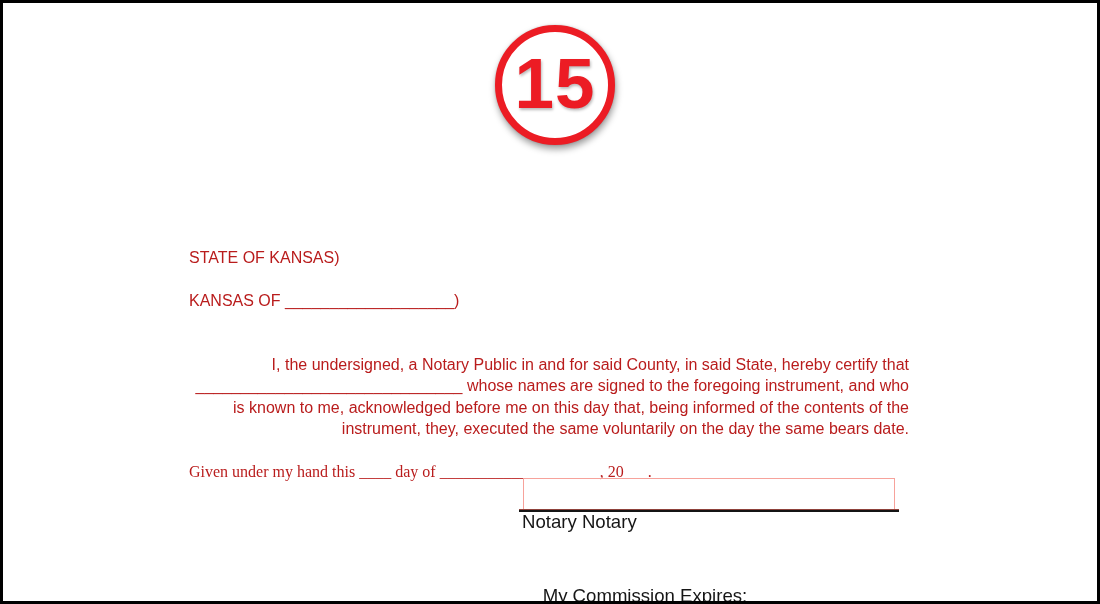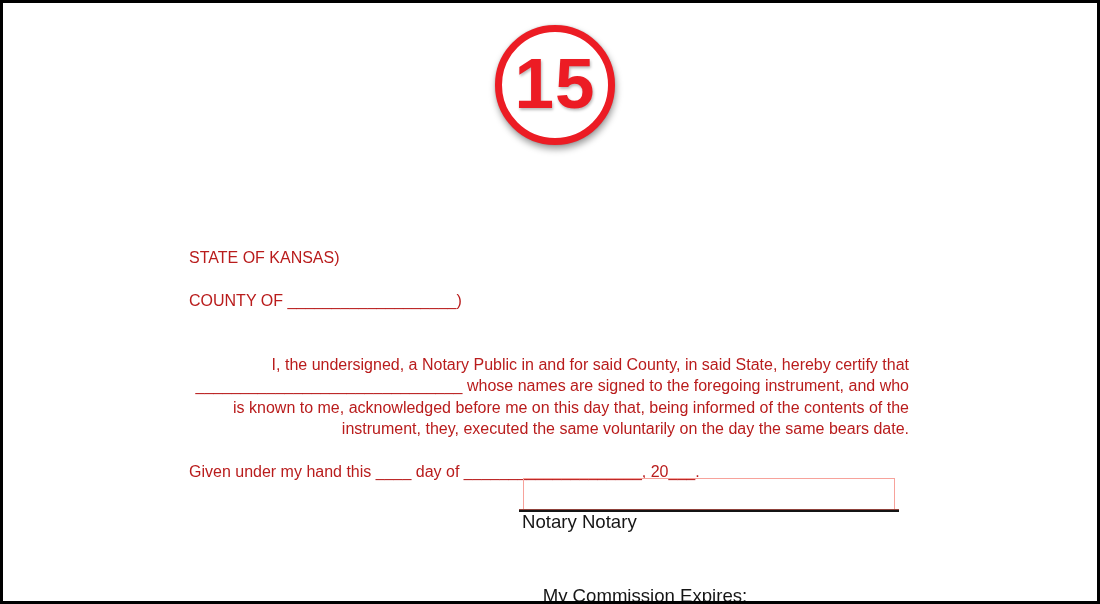--- a/index.html
+++ b/index.html
@@ -47,21 +47,21 @@
     left: 186px;
     top: 208px;
     width: 720px;
     font-size: 16px;
     line-height: 21.4px;
     color: #b91c1c;
     margin-top: 36px;
   }
   .doc .county-line  { margin-top: 21.4px; }
   .doc .body-par     { margin-top: 42.8px; text-align: right; }
-  .doc .given-line   { margin-top: 21.4px; }
+  .doc .given-line   { margin-top: 21.4px; font-family: Liberation Serif, serif; }
 
   
   .sig-input {
     position: absolute;
     left: 520px;
     top: 475px;
     width: 372px;
     height: 32px;
     border: 1.5px solid #f7a29b;
     background: transparent;
@@ -101,21 +101,21 @@
 <body>
 
 <div class="frame">
 
   <div class="badge">
     <span class="badge-number">15</span>
   </div>
 
   <div class="doc">
     <div class="state-line">STATE OF KANSAS)</div>
-    <div class="county-line">COUNTY OF ___________________)</div>
+    <div class="county-line">KANSAS OF ___________________)</div>
     <div class="body-par">I, the undersigned, a Notary Public in and for said County, in said State, hereby certify that ______________________________ whose names are signed to the foregoing instrument, and who is known to me, acknowledged before me on this day that, being informed of the contents of the instrument, they, executed the same voluntarily on the day the same bears date.</div>
     <div class="given-line">Given under my hand this ____ day of ____________________, 20___.</div>
   </div>
 
   <input class="sig-input" type="text" value="" style="">
 
   <div class="sig-underline"></div>
 
   <div class="notary-label">Notary Notary</div>
 

